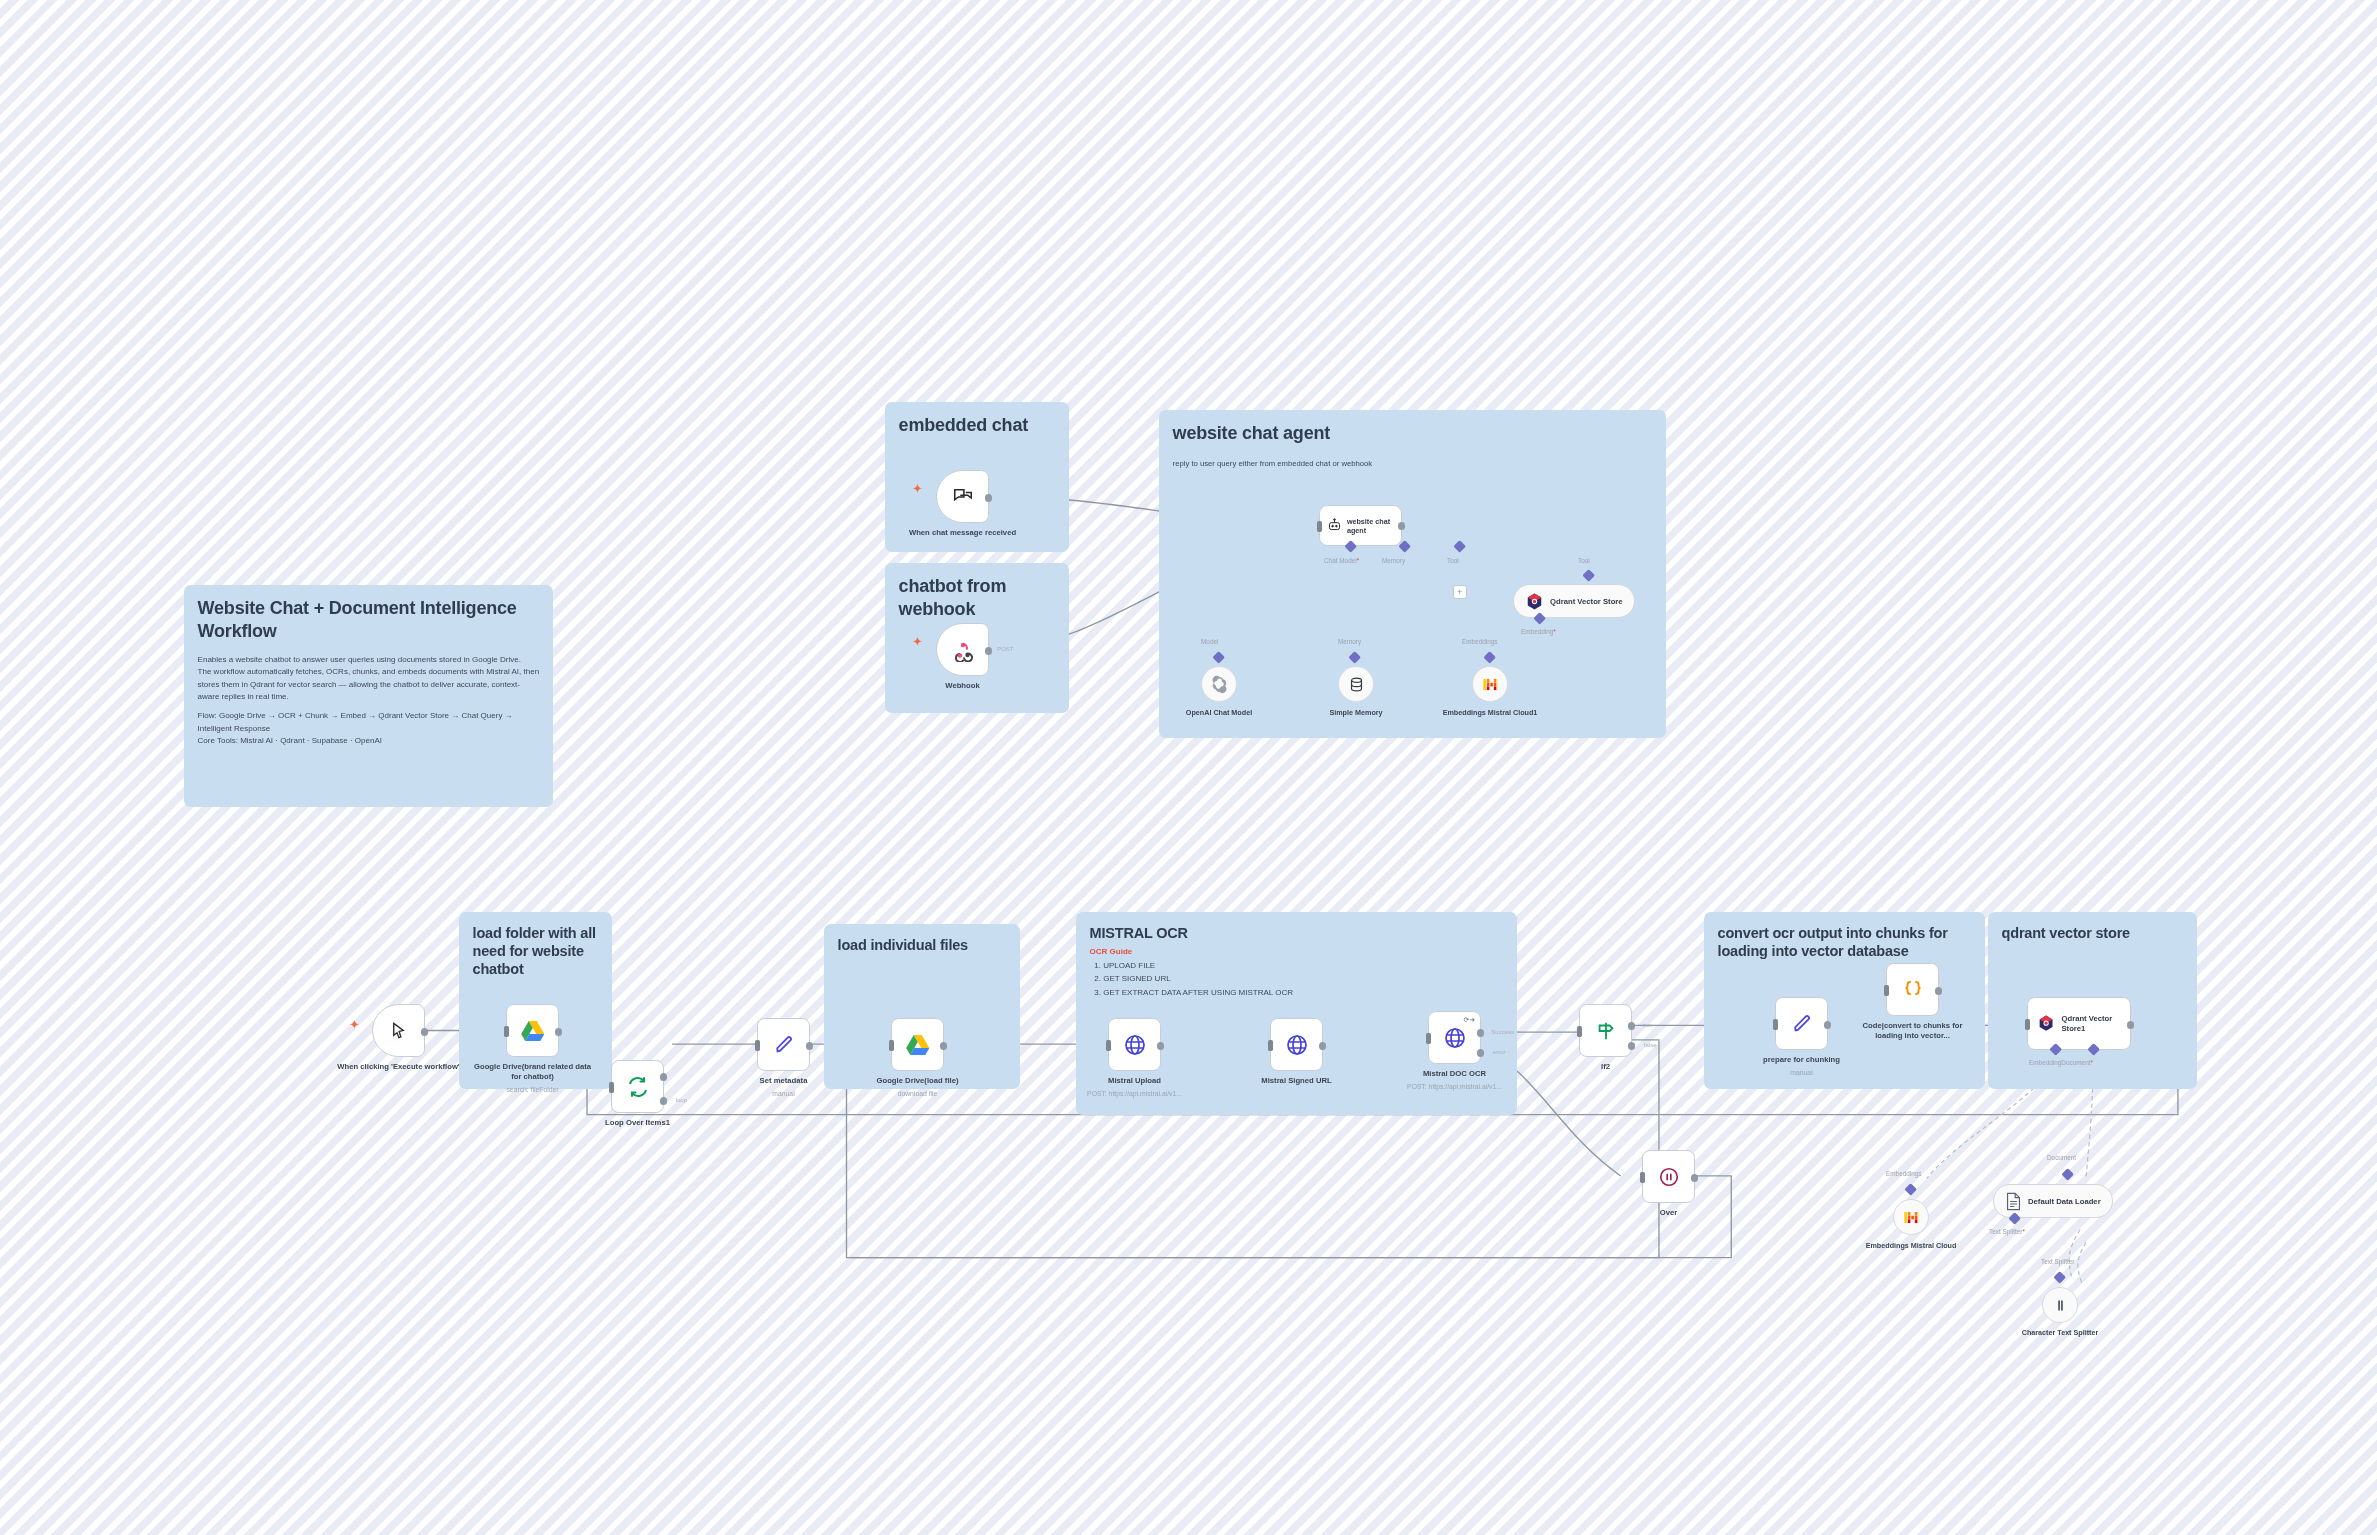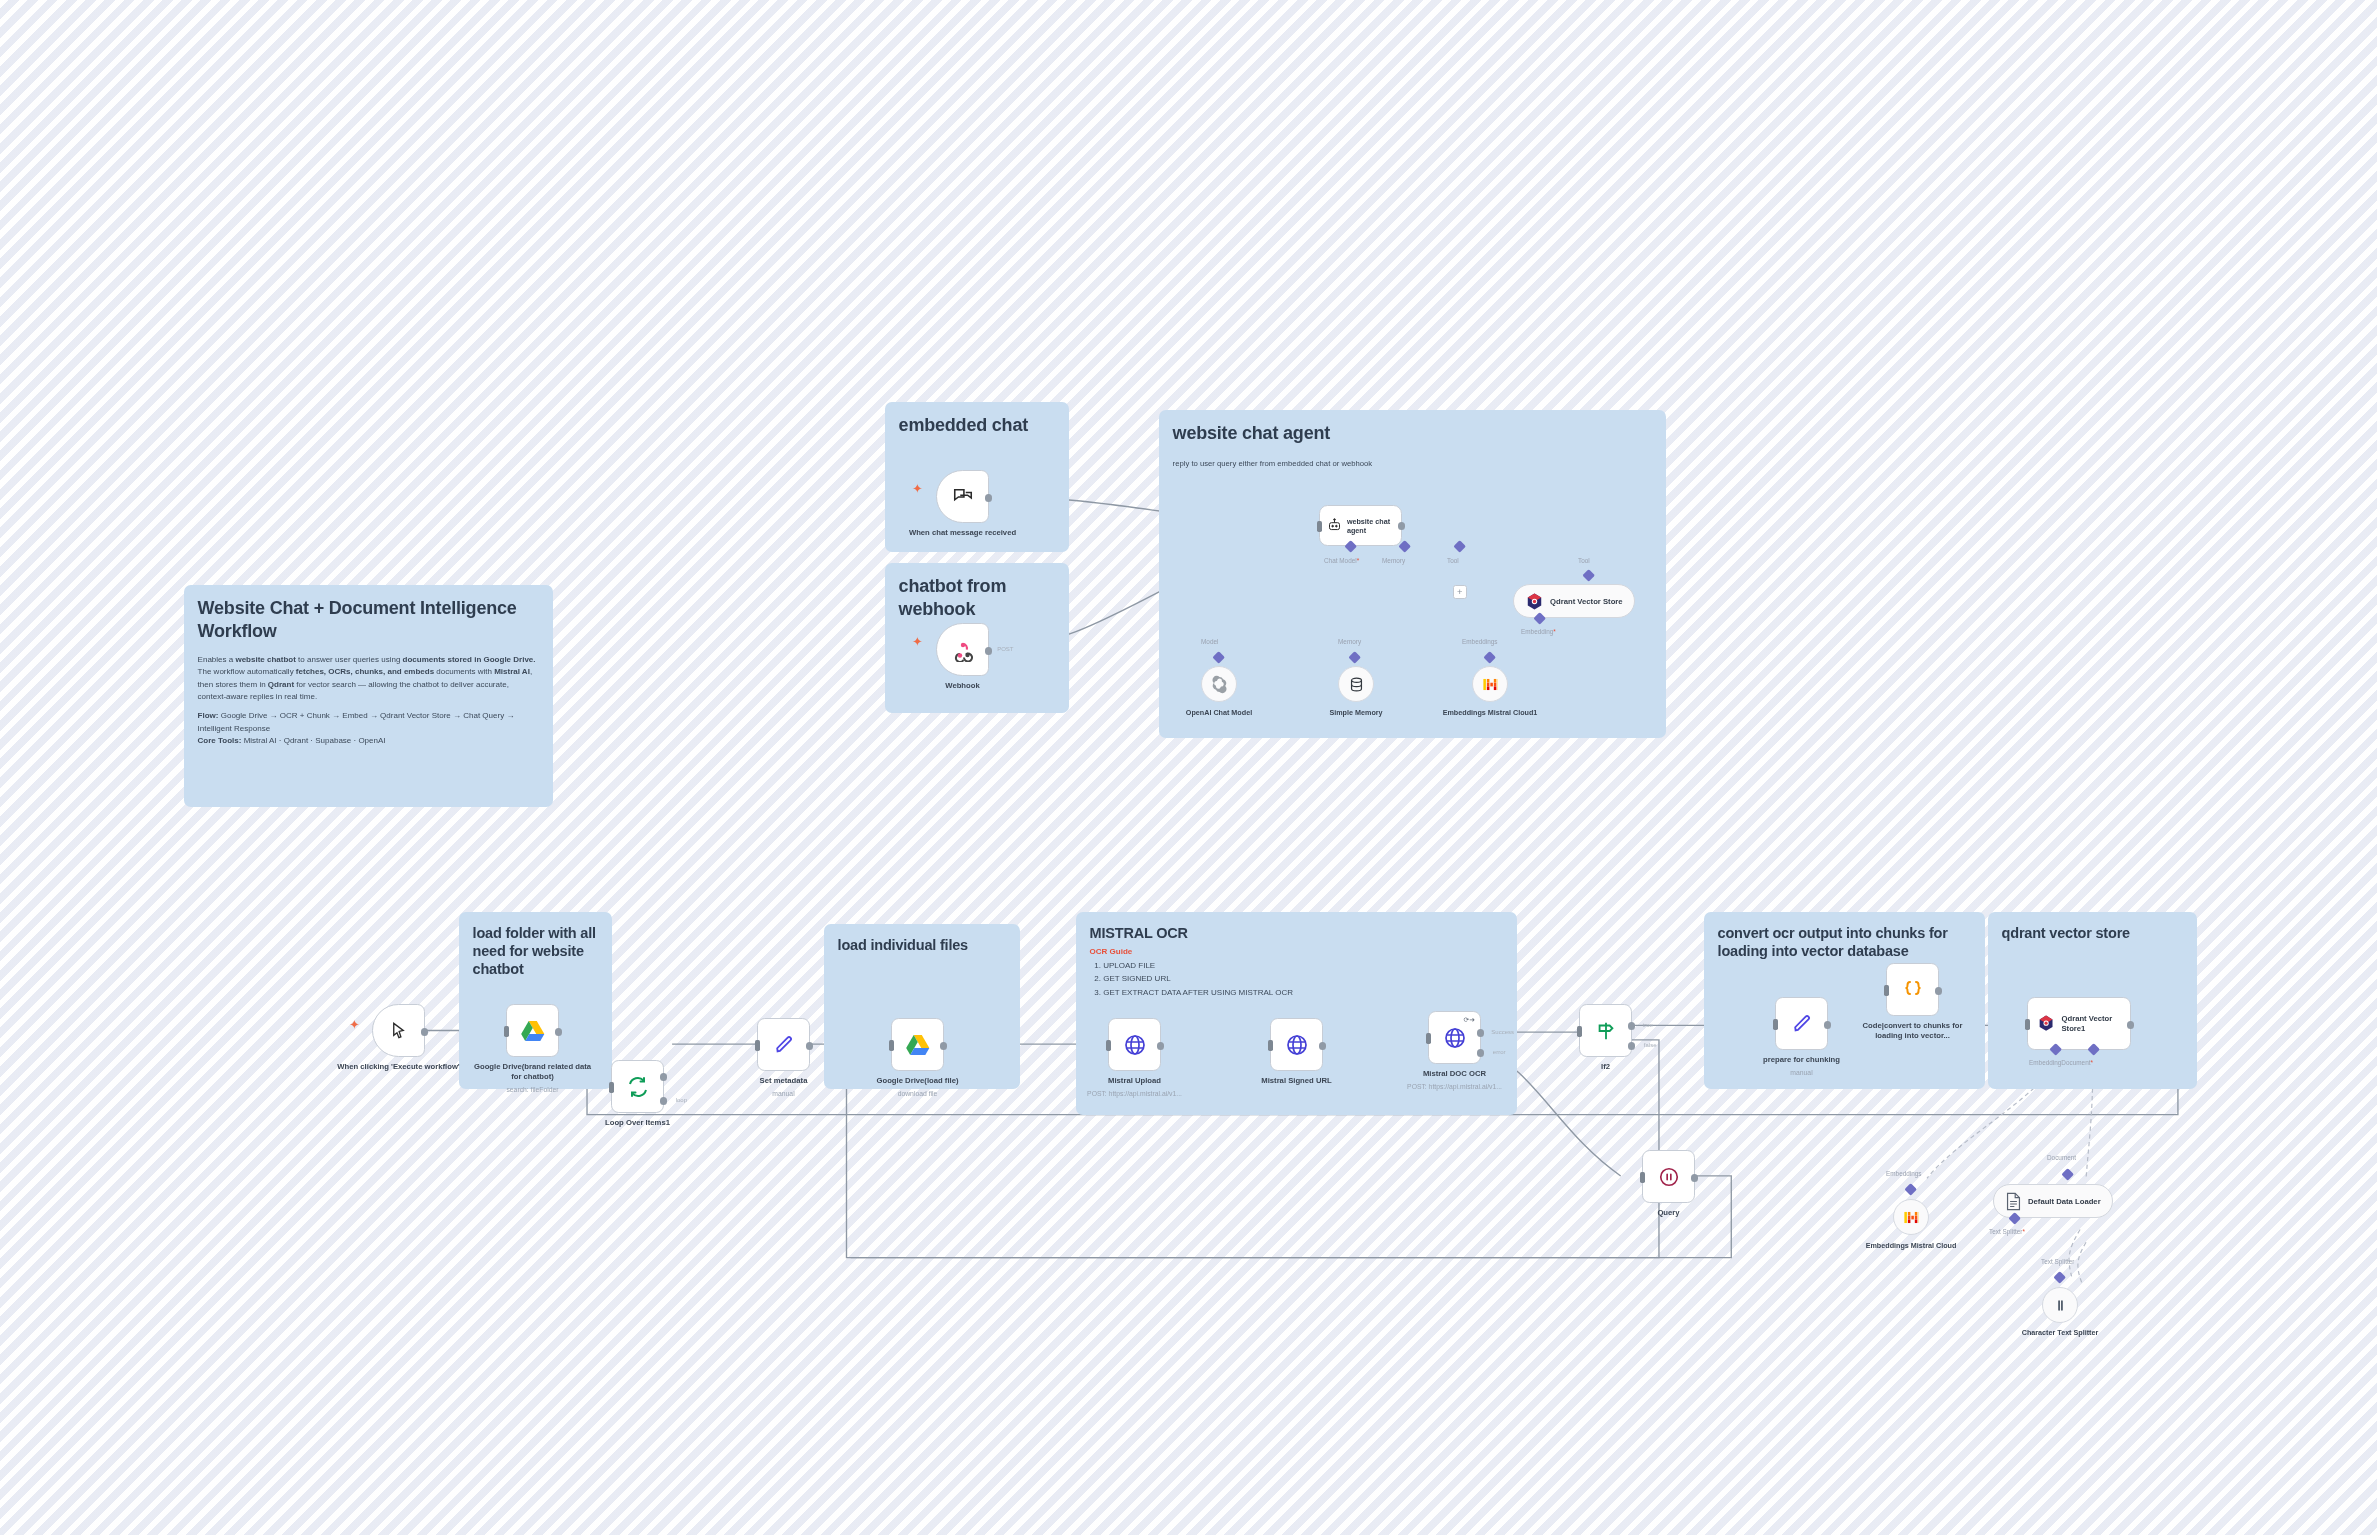--- a/index.html
+++ b/index.html
@@ -23,21 +23,21 @@
     background:#c9ddf0;
     border-radius:6.8px;
     padding:12px 13.6px;
     color:#2b3a4a;
   }
   .sticky h2 {
     font-size:18px; font-weight:bold; line-height:1.25;
     color:#2f3d4f; letter-spacing:-0.2px;
   }
   .sticky .body { font-size:8px; line-height:1.55; margin-top:12px; color:#3d4a5a; }
-  .sticky .body b { font-weight:bold; }
+  .sticky .body b { font-weight:normal; }
   .sticky .body p { margin-bottom:6.8px; }
   .sticky .ocr-guide { color:#e8503a; font-size:8px; font-weight:600; margin-top:5.1px;}
   .sticky ol.ocr-steps { margin:2.6px 0 0 13.6px; font-size:8px; line-height:1.7; color:#3d4a5a;}
   .sticky ol.ocr-steps li { list-style:decimal; }
 
   
   .node {
     position:absolute;
     background:#fff;
     border:1.2px solid #c7cdd6;
@@ -490,21 +490,21 @@
   <div class="dia" style="left:2089px; top:1045px;"></div>
   <div class="dia-label" style="left:2029px; top:1059px;">
     <span>Embedding</span><span>Document</span><span class="req">*</span>
   </div>
 
   <div class="node sq" style="left:1642px; top:1150px;">
     <svg width="22" height="22" viewBox="0 0 24 24" fill="none" stroke="#a0224a" stroke-width="1.8">
       <circle cx="12" cy="12" r="9"></circle>
         <path d="M10 9v6M14 9v6" stroke-linecap="round"></path>
     </svg>
-    <span class="node-label">Query</span>
+    <span class="node-label">Over</span>
     <span class="port in" style="left:-3.4px; top:21px;"></span>
     <span class="port" style="right:-4.3px; top:23px;"></span>
   </div>
 
   <div class="dia" style="left:1906px; top:1185px;"></div>
   <div class="dia-label" style="left:1886px; top:1170px;">Embeddings</div>
   <div class="circ" style="left:1893px; top:1199px;">
     <svg width="19" height="19" viewBox="0 0 24 24">
       <rect x="3" y="5" width="3.2" height="14" fill="#ffcc00"></rect>
       <rect x="7.4" y="5" width="3.2" height="4.6" fill="#ff8205"></rect>

